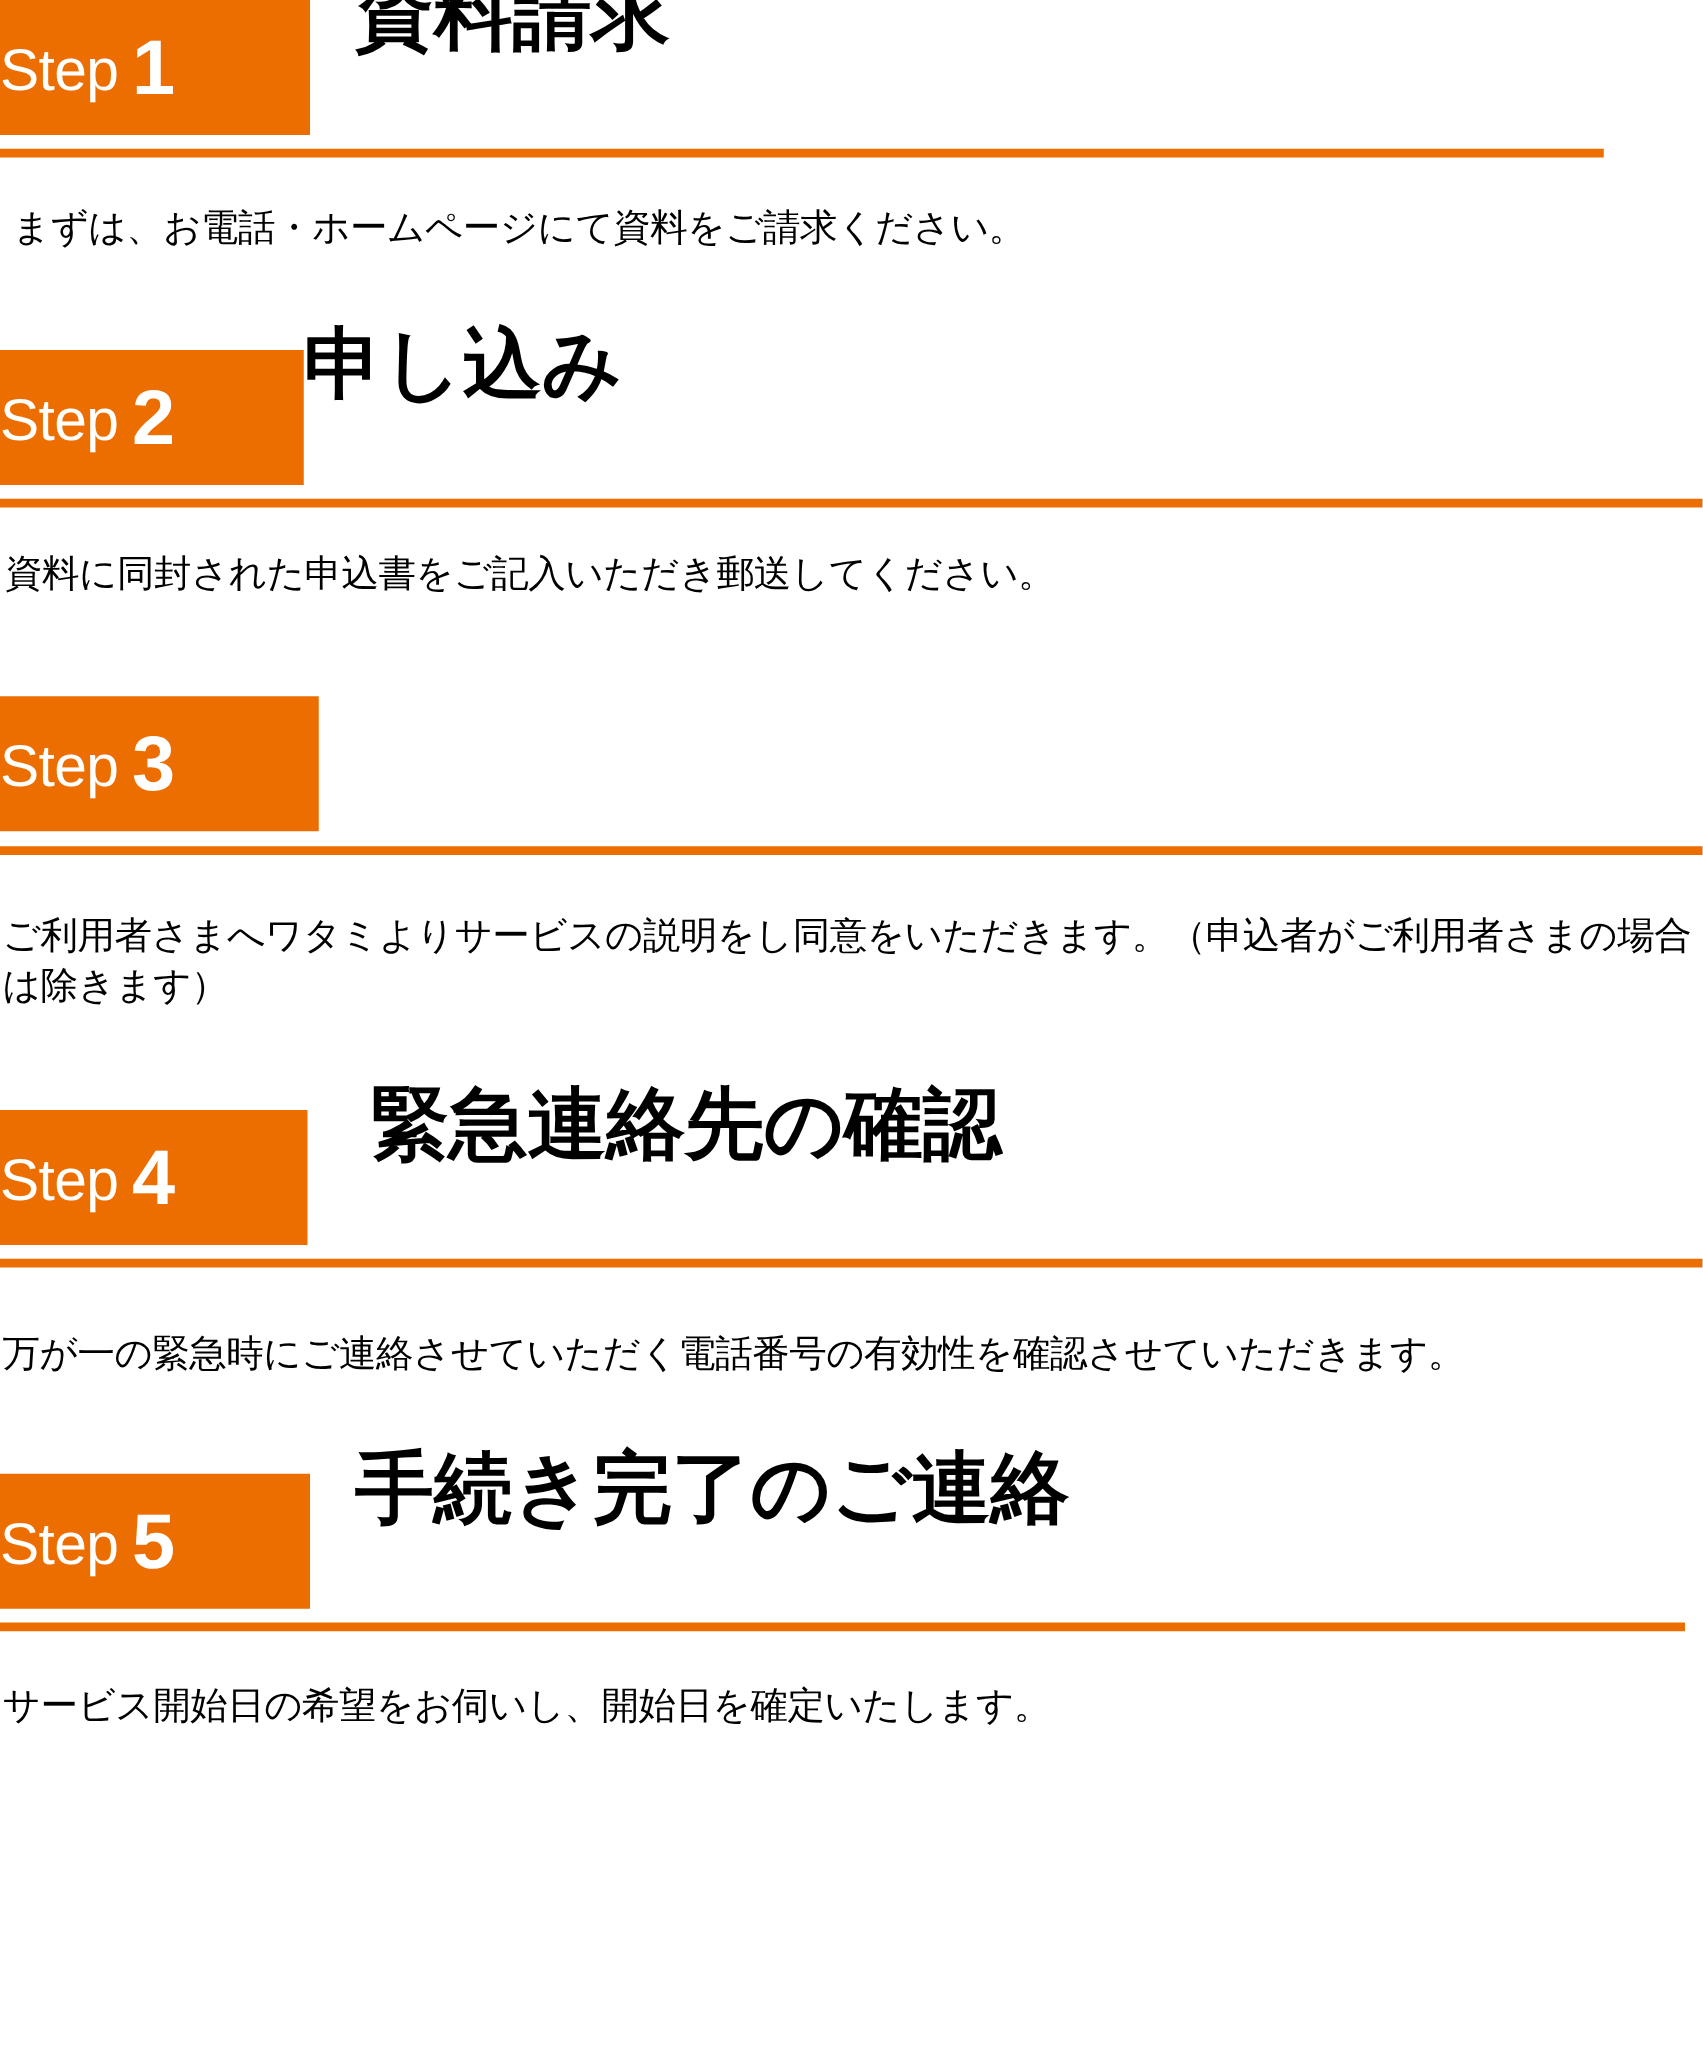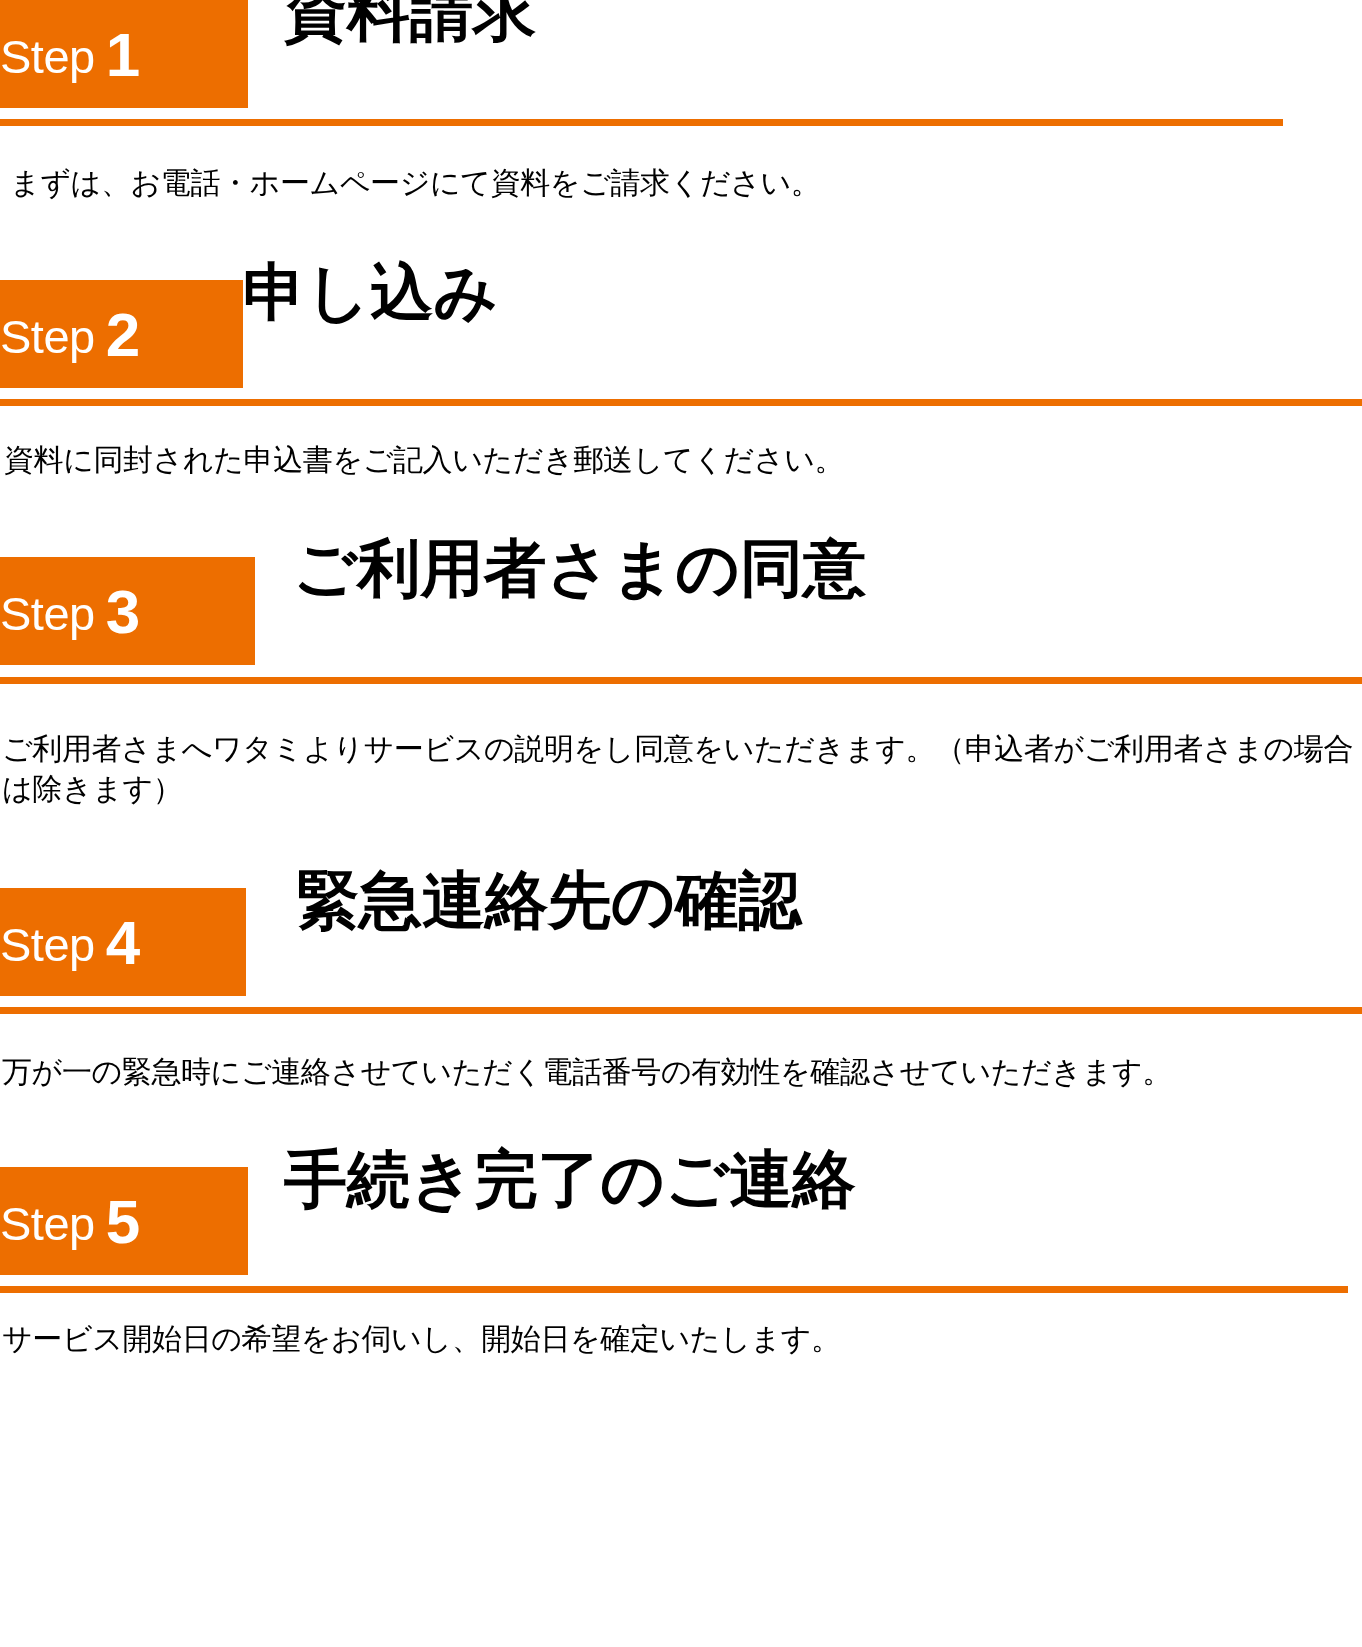--- a/index.html
+++ b/index.html
@@ -108,27 +108,27 @@
   #step-3 { margin-top: 76px; }
   #step-3 .step-badge { width: 255px; }
   #step-3 .step-title { padding-left: 38px; }
   #step-3 .step-rule  { width: 1362px; margin-top: 12px; }
   #step-3 .step-desc  { margin-top: 45px; padding-left: 2px; }
 
   #step-4 { margin-top: 78px; }
   #step-4 .step-badge { width: 246px; }
   #step-4 .step-title { padding-left: 50px; }
   #step-4 .step-rule  { width: 1362px; margin-top: 11px; }
-  #step-4 .step-desc  { margin-top: 38px; padding-left: 2px; }
+  #step-4 .step-desc  { margin-top: 50px; padding-left: 2px; }
 
   #step-5 { margin-top: 74px; }
   #step-5 .step-badge { width: 248px; }
   #step-5 .step-title { padding-left: 36px; }
   #step-5 .step-rule  { width: 1348px; margin-top: 11px; }
-  #step-5 .step-desc  { margin-top: 26px; padding-left: 2px; }
+  #step-5 .step-desc  { margin-top: 40px; padding-left: 2px; }
 </style>
 </head>
 <body>
 
 <div class="flow">
 
   <section class="step-block" id="step-1">
     <div class="step-header">
       <div class="step-badge">
         <div class="badge-inner">
@@ -157,21 +157,20 @@
   </section>
 
   <section class="step-block" id="step-3">
     <div class="step-header">
       <div class="step-badge">
         <div class="badge-inner">
           <span class="badge-word">Step</span>
           <span class="badge-num">3</span>
         </div>
       </div>
-      <h2 class="step-title">ご利用者さまの同意</h2>
     </div>
     <div class="step-rule"></div>
     <p class="step-desc">ご利用者さまへワタミよりサービスの説明をし同意をいただきます。（申込者がご利用者さまの場合は除きます）</p>
   </section>
 
   <section class="step-block" id="step-4">
     <div class="step-header">
       <div class="step-badge">
         <div class="badge-inner">
           <span class="badge-word">Step</span>

